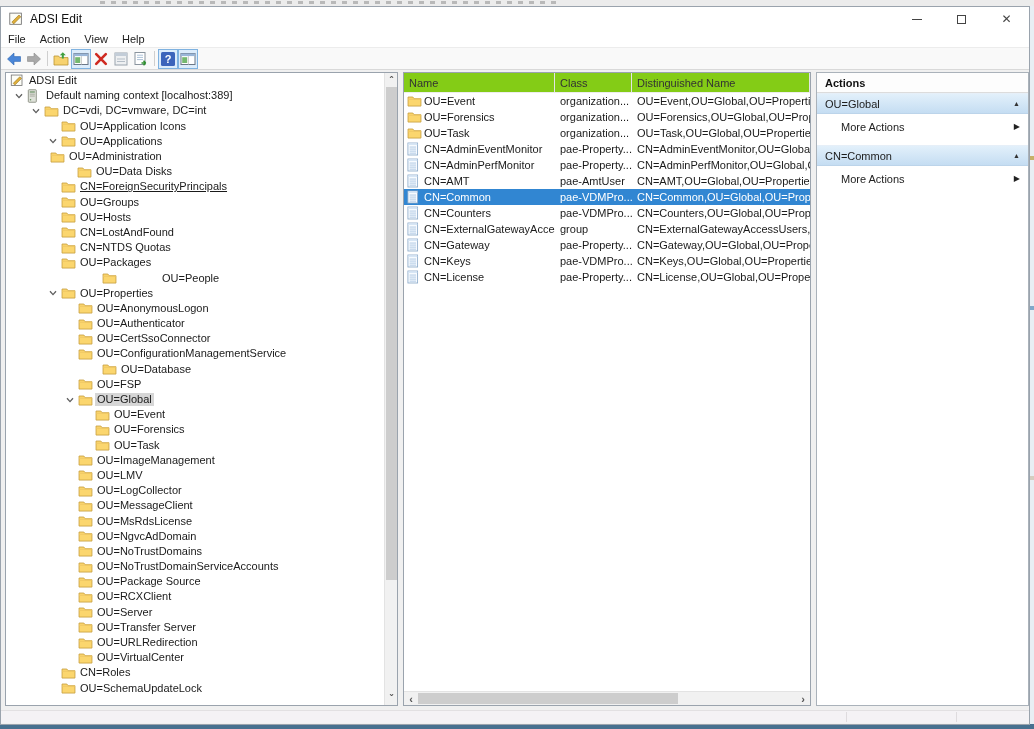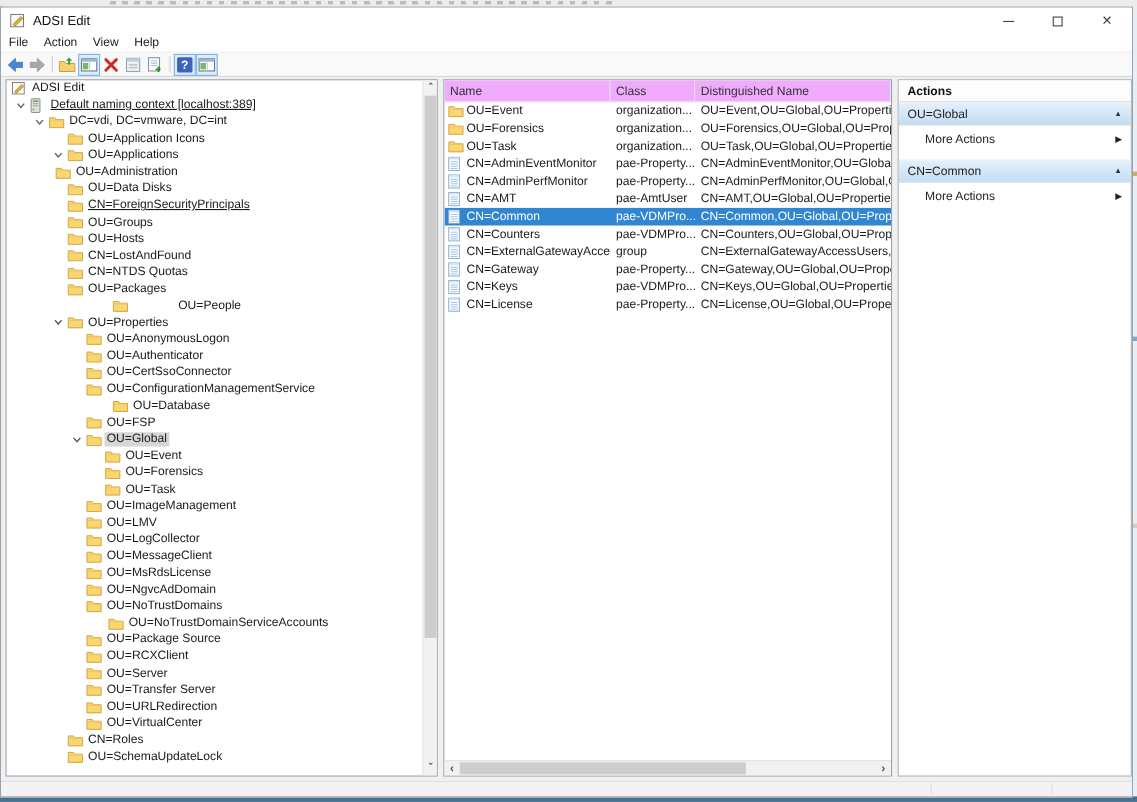--- a/index.html
+++ b/index.html
@@ -65,21 +65,21 @@
     color:#555; font-size:10px; font-weight:bold; }
   .vscroll .arr.up{ top:0; } .vscroll .arr.down{ bottom:0; }
   .vscroll .thumb { position:absolute; left:1px; width:11px; background:#cdcdcd; }
   .hscroll { position:absolute; left:0; right:0; bottom:0; height:14px; background:#f1f1f1; border-top:1px solid #e3e3e3; }
   .hscroll .arr { position:absolute; top:0; width:14px; height:13px; display:flex; align-items:center; justify-content:center;
     color:#555; font-size:11px; font-weight:bold; }
   .hscroll .arr.left{ left:0; } .hscroll .arr.right{ right:0; }
   .hscroll .thumb { position:absolute; top:1px; height:11px; background:#cdcdcd; }
 
   
-  .list-header { display:flex; height:20px; border-bottom:1px solid #ededed; background:#f0abfc;
+  .list-header { display:flex; height:20px; border-bottom:1px solid #ededed; background:#84cc16;
     font-size:11px; color:#333; align-items:center; }
   .list-header .hcell { padding-left:5px; height:100%; display:flex; align-items:center;
     border-right:1px solid #e4e4e4; overflow:hidden; white-space:nowrap; }
   .col-name{ width:151px; flex:0 0 auto; } .col-class{ width:77px; flex:0 0 auto; } .col-dn{ flex:1 1 auto; }
   .list-body { position:absolute; left:0; top:20px; right:0; bottom:14px; overflow:hidden; }
   .list-row { display:flex; height:16px; align-items:center; font-size:11px; color:#1a1a1a; white-space:nowrap; }
   .list-row .cell { padding-left:5px; overflow:hidden; white-space:nowrap; display:flex; align-items:center; height:100%; }
   .list-row .cell.col-name { padding-left:3px; }
   .list-row .row-ico { width:17px; flex:0 0 auto; display:flex; align-items:center; }
   .list-row.selected { background:var(--sel-blue,#3186d2); color:#fff; }
@@ -215,21 +215,21 @@
         <div class="tree-scroll" id="tree-rows">
             <div class="tree-row" style="padding-left: 4px;">
               <span class="tree-ico">
                 <svg viewBox="0 0 16 15" width="15" height="13">
                   <rect x="0.8" y="1.2" width="12.4" height="12" fill="#fdfdf6" stroke="#6f6f6f" stroke-width="0.9"></rect>
                   <path d="M3 10.8 L10.6 3.2 L12.6 5.2 L5 12.8 Z" fill="#dfae3a" stroke="#8e6d16" stroke-width="0.6"></path>
                 </svg>
               </span>
               <span class="tree-label">ADSI Edit</span>
             </div>
-            <div class="tree-row" style="padding-left: 4px; text-decoration: underline;">
+            <div class="tree-row" style="padding-left: 4px;">
               <span class="tree-arrow">
                 <svg viewBox="0 0 10 10" width="10" height="10">
                   <polyline points="2,3.2 5,6.6 8,3.2" fill="none" stroke="#5f5f5f" stroke-width="1.3"></polyline>
                 </svg>
               </span>
               <span class="tree-ico">
                 <svg viewBox="0 0 11 15" width="11" height="14">
                   <rect x="1" y="0.8" width="8.6" height="13.4" rx="0.8" fill="#dfe2da" stroke="#83887b" stroke-width="0.9"></rect>
                   <rect x="2.6" y="2.4" width="5.4" height="1.6" fill="#7f9f7a"></rect>
                   <rect x="2.6" y="5" width="5.4" height="1.1" fill="#a9aca1"></rect>
@@ -280,21 +280,21 @@
             <div class="tree-row" style="padding-left: 27px;">
               <span class="tree-arrow"></span>
               <span class="tree-ico">
                 <svg viewBox="0 0 16 13" width="15" height="12">
                   <path d="M1 2.2 h5.2 l1.4 1.8 H15 v8 H1 z" fill="#fbd66e" stroke="#c8a03f" stroke-width="0.9"></path>
                   <path d="M1 4.6 H15" stroke="#eec564" stroke-width="1"></path>
                 </svg>
               </span>
               <span class="tree-label">OU=Administration</span>
             </div>
-            <div class="tree-row" style="padding-left: 38px;">
+            <div class="tree-row" style="padding-left: 38px; margin-left: 16px;">
               <span class="tree-arrow"></span>
               <span class="tree-ico">
                 <svg viewBox="0 0 16 13" width="15" height="12">
                   <path d="M1 2.2 h5.2 l1.4 1.8 H15 v8 H1 z" fill="#fbd66e" stroke="#c8a03f" stroke-width="0.9"></path>
                   <path d="M1 4.6 H15" stroke="#eec564" stroke-width="1"></path>
                 </svg>
               </span>
               <span class="tree-label">OU=Data Disks</span>
             </div>
             <div class="tree-row" style="padding-left: 38px; text-decoration: underline;">
@@ -548,21 +548,21 @@
             <div class="tree-row" style="padding-left: 55px;">
               <span class="tree-arrow"></span>
               <span class="tree-ico">
                 <svg viewBox="0 0 16 13" width="15" height="12">
                   <path d="M1 2.2 h5.2 l1.4 1.8 H15 v8 H1 z" fill="#fbd66e" stroke="#c8a03f" stroke-width="0.9"></path>
                   <path d="M1 4.6 H15" stroke="#eec564" stroke-width="1"></path>
                 </svg>
               </span>
               <span class="tree-label">OU=NoTrustDomains</span>
             </div>
-            <div class="tree-row" style="padding-left: 75px;">
+            <div class="tree-row" style="padding-left: 55px;">
               <span class="tree-arrow"></span>
               <span class="tree-ico">
                 <svg viewBox="0 0 16 13" width="15" height="12">
                   <path d="M1 2.2 h5.2 l1.4 1.8 H15 v8 H1 z" fill="#fbd66e" stroke="#c8a03f" stroke-width="0.9"></path>
                   <path d="M1 4.6 H15" stroke="#eec564" stroke-width="1"></path>
                 </svg>
               </span>
               <span class="tree-label">OU=NoTrustDomainServiceAccounts</span>
             </div>
             <div class="tree-row" style="padding-left: 55px;">

